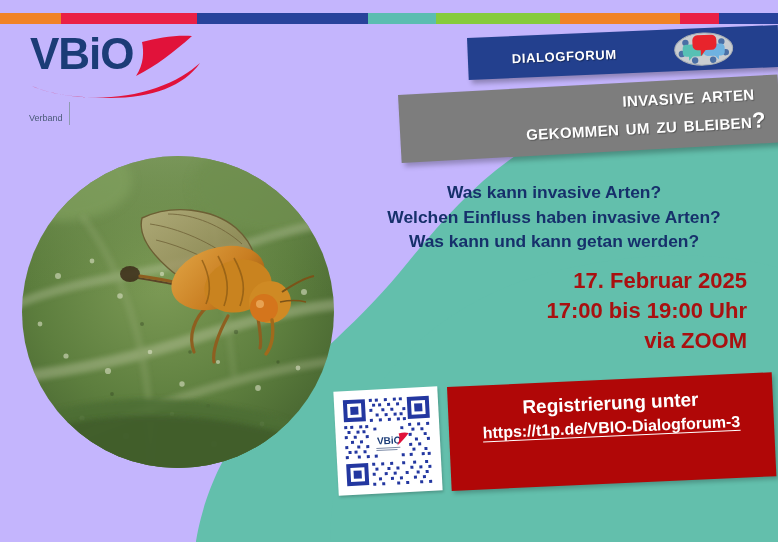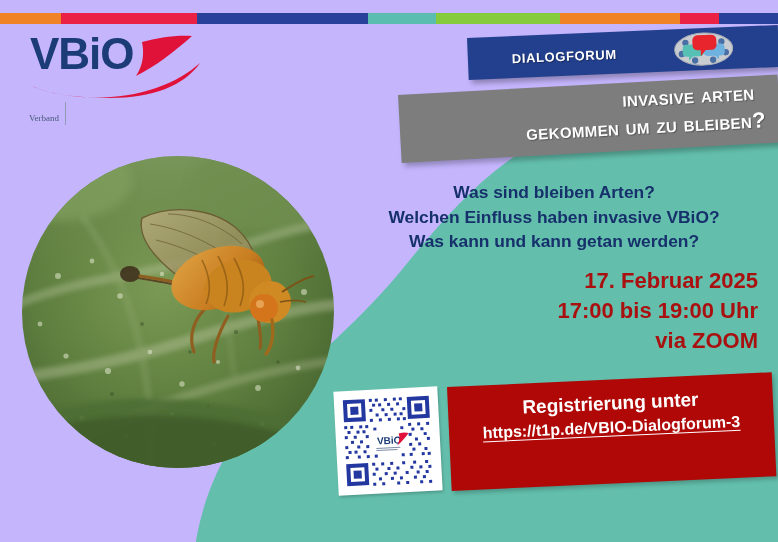--- a/index.html
+++ b/index.html
@@ -48,21 +48,20 @@
   .logo-sub{
     position:absolute;left:5px;top:72px;
     display:flex;align-items:flex-start;
     font-size:8.6px;line-height:11.5px;
     color:#1b3c77;font-weight:bold;
   }
   .logo-sub .verband{
     color:#4a5a78;font-weight:normal;
     padding-right:6px;padding-top:11px;
     font-size:9px;
-    font-family:Liberation Serif, serif;
   }
   .logo-sub .rulev{
     width:1px;background:#8e9bb2;align-self:stretch;margin-right:6px;
   }
 
   
   .photo{
     position:absolute;left:22px;top:156px;
     width:312px;height:312px;border-radius:50%;
     overflow:hidden;
@@ -119,21 +118,21 @@
     position:absolute;left:346px;top:180px;width:416px;
     text-align:center;
     color:#16306b;
     font-weight:bold;
     font-size:17.4px;
     line-height:24.5px;
   }
 
   
   .datebox{
-    position:absolute;left:422px;top:266px;width:336px;
+    position:absolute;left:411px;top:266px;width:336px;
     text-align:right;
     color:#a91010;
     font-weight:bold;
     font-size:22px;
     line-height:30px;
   }
 
   
   .qr{
     position:absolute;left:336px;top:389px;
@@ -356,22 +355,22 @@
       </svg>
     </div>
   </div>
 
   <div class="banner-grey">
     <div class="gt gt1">Invasive Arten</div>
     <div class="gt gt2">Gekommen um zu bleiben?</div>
   </div>
 
   <div class="questions">
-    <div>Was sind bleiben Arten?</div>
-    <div>Welchen Einfluss haben invasive VBiO?</div>
+    <div>Was kann invasive Arten?</div>
+    <div>Welchen Einfluss haben invasive Arten?</div>
     <div>Was kann und kann getan werden?</div>
   </div>
 
   <div class="datebox">
     <div>17. Februar 2025</div>
     <div>17:00 bis 19:00 Uhr</div>
     <div>via ZOOM</div>
   </div>
 
   <div class="qr">

